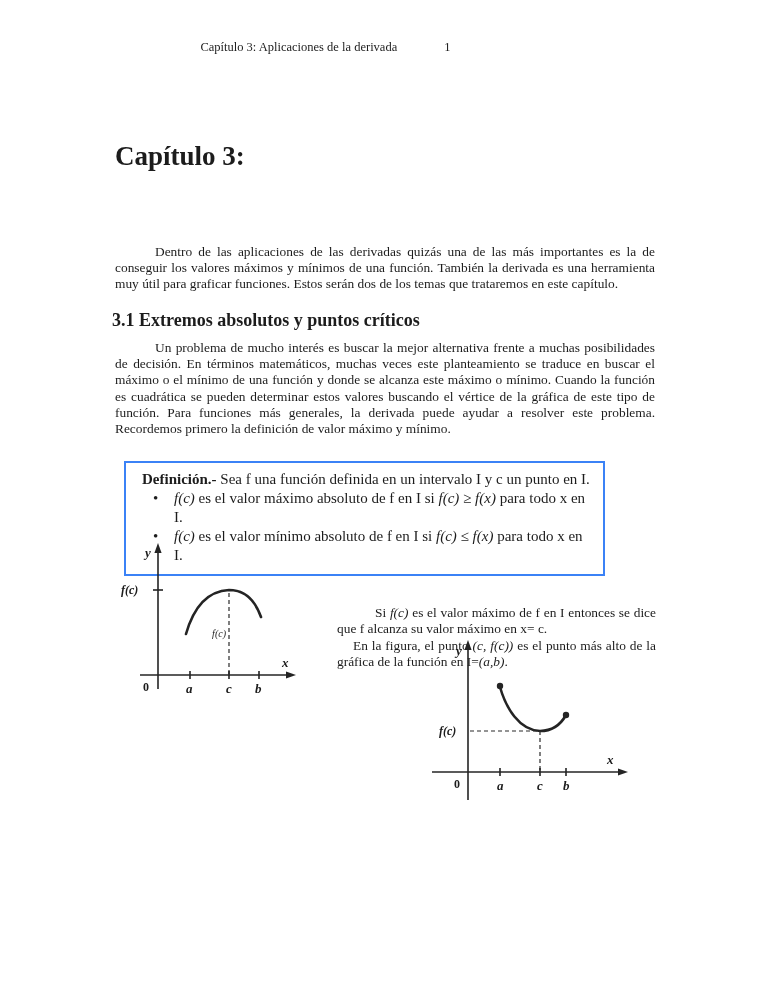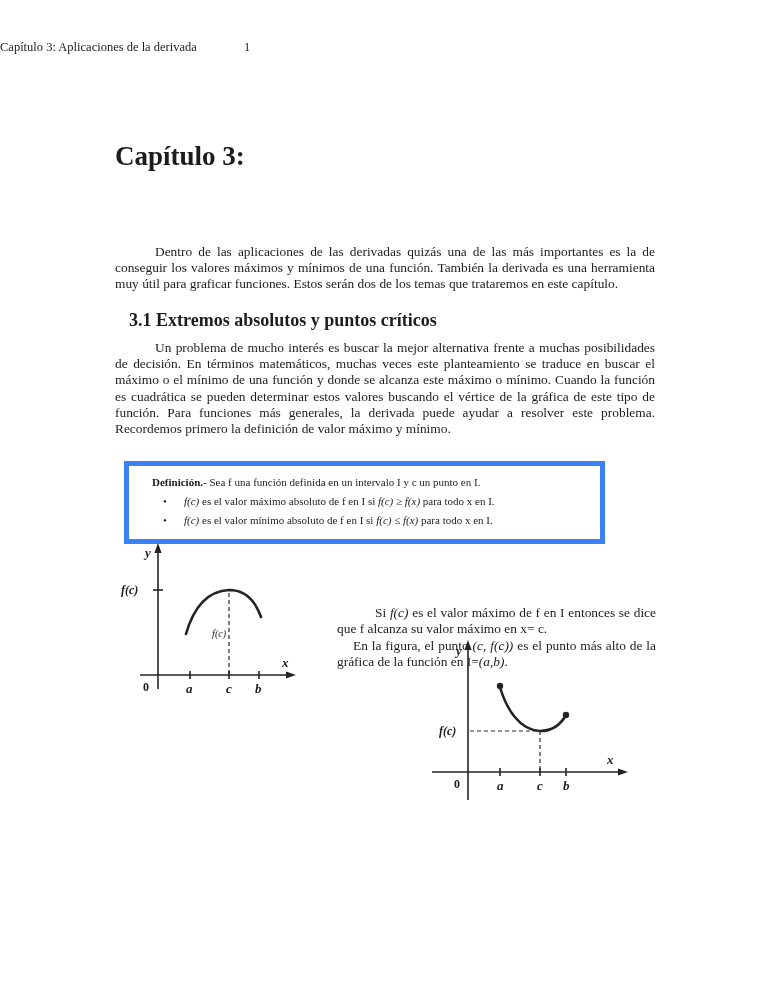--- a/index.html
+++ b/index.html
@@ -3,34 +3,34 @@
 <meta charset="utf-8">
 <style>
   * { margin:0; padding:0; box-sizing:border-box; }
   html,body { background:#ffffff; }
   .page {
     position:relative; width:768px; height:994px; background:#ffffff;
     font-family:"Liberation Serif", serif; color:#1c1c1c; overflow:hidden;
   }
   .abs { position:absolute; }
 
-  .header { top:40px; left:0; right:117px; text-align:left; font-size:12.5px; }
+  .header { top:40px; left:0; right:117px; text-align:center; font-size:12.5px; }
   .pageno { display:inline-block; margin-left:44px; }
 
   .title { top:138px; left:115px; font-size:27px; font-weight:700; line-height:37px; }
   .title span { display:block;text-align:right; }
 
   .para { left:115px; width:540px; font-size:13.4px; line-height:16.2px; text-align:justify; }
   .indent { text-indent:40px; }
 
-  .section-heading { top:310px; left:129px; font-size:18px; font-weight:700;text-align:right; }
+  .section-heading { top:310px; left:112px; font-size:18px; font-weight:700;text-align:right; }
 
   .defbox {
-    top:461px; left:124px; width:481px; border:5px solid #3b82f6;
-    padding:7px 12px 9px 23px; font-size:11px; line-height:19px; background:#fff;
+    top:461px; left:124px; width:481px; border:2px solid #3b82f6;
+    padding:7px 12px 9px 16px; font-size:15px; line-height:19px; background:#fff;
   }
   .bullet-row { display:flex; padding-left:11px; }
   .bullet-marker { width:21px; flex:0 0 21px; }
   .btext { flex:1; }
   .math { font-style:italic; }
 
   .sidetext { top:559px; left:337px; width:319px; font-size:13.4px; line-height:16.4px; text-align:justify; }
   .sidetext .p1 { text-indent:38px;margin-top:46px; }
   .sidetext .p2 { text-indent:16px;font-family:Liberation Serif, serif; }
 

